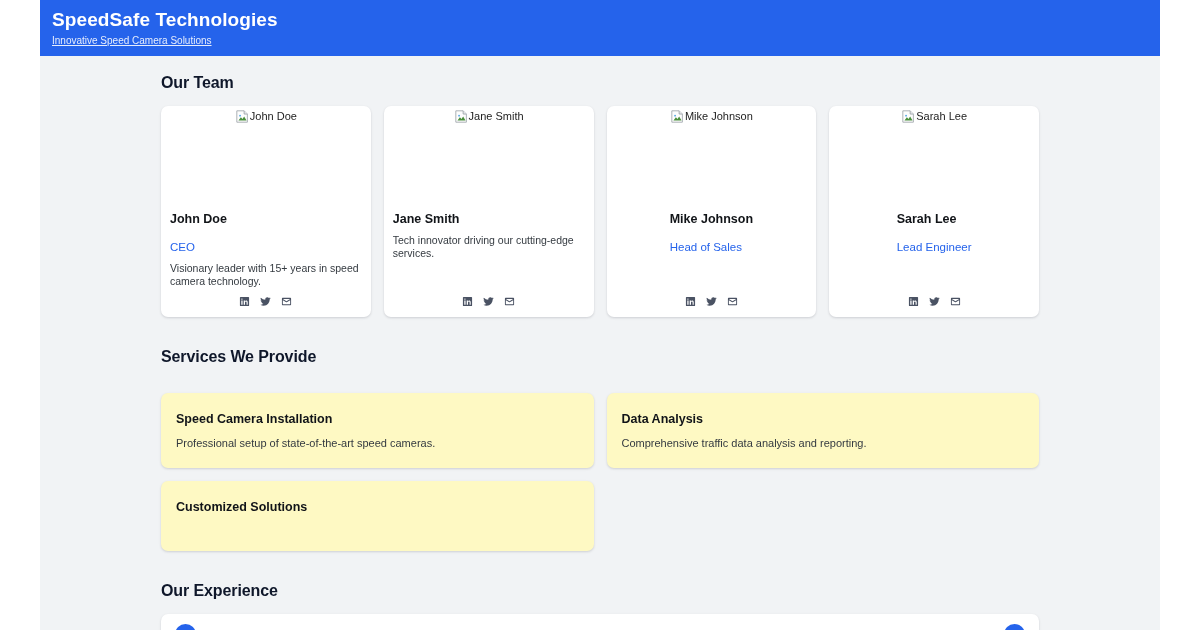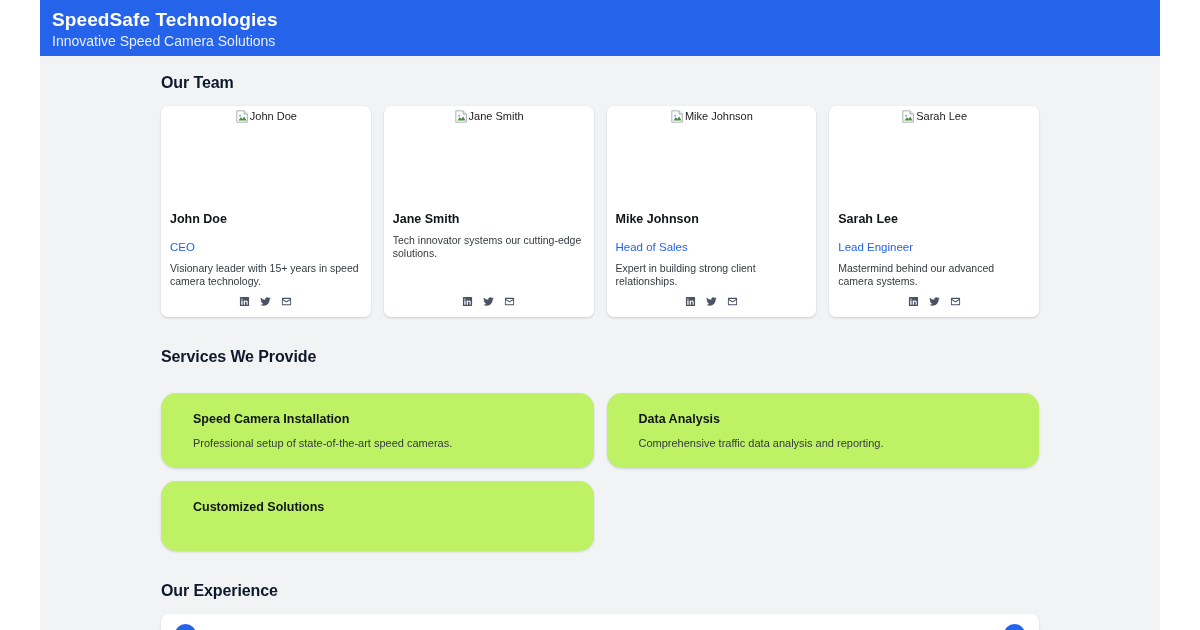--- a/index.html
+++ b/index.html
@@ -38,24 +38,25 @@
     color: #ffffff;
   }
   #site-title {
     font-size: 19px;
     font-weight: bold;
     letter-spacing: 0.1px;
     line-height: 24px;
     color: #ffffff;
   }
   #site-tagline {
-    font-size: 14px;
+    font-size: 10px;
     line-height: 16px;
     color: #e6edfd;
     margin-top: 1px;
+    text-decoration: underline;
   }
 
   
   #content {
     width: 878px;
     margin: 0 auto;
     padding-top: 18px;
   }
 
   .section-heading {
@@ -142,24 +143,24 @@
   .social-icon svg { display: block; width: 11px; height: 11px; fill: #4a5263; }
 
   
   #services-grid {
     display: grid;
     grid-template-columns: repeat(2, 1fr);
     gap: 13px 13px;
     margin-bottom: 31px;
   }
   .service-card {
-    background: #bef264;
-    border-radius: 15px;
+    background: #fef9c3;
+    border-radius: 7px;
     box-shadow: 0 1px 3px rgba(16,24,40,0.10), 0 1px 2px rgba(16,24,40,0.06);
-    padding: 18px 15px 17px 32px;
+    padding: 18px 15px 17px 15px;
     min-height: 70px;
   }
   .service-title {
     font-size: 12.5px;
     font-weight: bold;
     color: #111418;
     line-height: 16px;
   }
   .service-desc {
     font-size: 11px;
@@ -256,21 +257,21 @@
                 <path d="M1 1 h9 l4 4 v10 h-13 z" fill="#fdfdfd" stroke="#9aa0a6" stroke-width="1"></path>
                 <path d="M10 1 v4 h4" fill="#e8eaed" stroke="#9aa0a6" stroke-width="1"></path>
                 <path d="M3 13 l3-4 2 2 2-3 3 5 z" fill="#4a8f3c"></path>
                 <circle cx="5" cy="7" r="1.1" fill="#4fa3e3"></circle>
               </svg>
             </span>
             <span>Jane Smith</span>
           </div>
           <div class="team-body">
             <div class="member-name">Jane Smith</div>
-            <div class="member-bio">Tech innovator systems our cutting-edge solutions.</div>
+            <div class="member-bio">Tech innovator driving our cutting-edge services.</div>
             <div class="social-row">
               <a class="social-icon">
                 <svg viewBox="0 0 24 24">
                     <path d="M2 3.5A1.5 1.5 0 013.5 2h17A1.5 1.5 0 0122 3.5v17a1.5 1.5 0 01-1.5 1.5h-17A1.5 1.5 0 012 20.5v-17zM7.8 19V9.6H5V19h2.8zM6.4 8.4a1.6 1.6 0 100-3.2 1.6 1.6 0 000 3.2zM19 19v-5.4c0-2.6-1.4-3.8-3.3-3.8-1.5 0-2.2.8-2.6 1.4V9.6h-2.8V19h2.8v-5.2c0-.3 0-.6.1-.8.3-.6.8-1.2 1.7-1.2 1.2 0 1.7.9 1.7 2.3V19H19z"></path>
                   </svg>
               </a>
               <a class="social-icon">
                 <svg viewBox="0 0 24 24">
                     <path d="M23 4.9c-.8.4-1.7.6-2.6.8.9-.6 1.6-1.5 2-2.5-.9.5-1.9.9-2.9 1.1A4.6 4.6 0 0016 2.8c-2.5 0-4.6 2.1-4.6 4.6 0 .4 0 .7.1 1A13 13 0 012 3.6a4.6 4.6 0 001.4 6.1c-.7 0-1.4-.2-2-.5v.1c0 2.2 1.6 4 3.7 4.5-.4.1-.8.2-1.2.2-.3 0-.6 0-.9-.1.6 1.8 2.3 3.2 4.3 3.2A9.2 9.2 0 011 19.1a13 13 0 007 2c8.4 0 13-7 13-13v-.6c.9-.6 1.6-1.4 2.2-2.3z"></path>
                   </svg>
@@ -292,21 +293,20 @@
                 <path d="M10 1 v4 h4" fill="#e8eaed" stroke="#9aa0a6" stroke-width="1"></path>
                 <path d="M3 13 l3-4 2 2 2-3 3 5 z" fill="#4a8f3c"></path>
                 <circle cx="5" cy="7" r="1.1" fill="#4fa3e3"></circle>
               </svg>
             </span>
             <span>Mike Johnson</span>
           </div>
           <div class="team-body">
             <div class="member-name">Mike Johnson</div>
             <div class="member-role">Head of Sales</div>
-            <div class="member-bio">Expert in building strong client relationships.</div>
             <div class="social-row">
               <a class="social-icon">
                 <svg viewBox="0 0 24 24">
                     <path d="M2 3.5A1.5 1.5 0 013.5 2h17A1.5 1.5 0 0122 3.5v17a1.5 1.5 0 01-1.5 1.5h-17A1.5 1.5 0 012 20.5v-17zM7.8 19V9.6H5V19h2.8zM6.4 8.4a1.6 1.6 0 100-3.2 1.6 1.6 0 000 3.2zM19 19v-5.4c0-2.6-1.4-3.8-3.3-3.8-1.5 0-2.2.8-2.6 1.4V9.6h-2.8V19h2.8v-5.2c0-.3 0-.6.1-.8.3-.6.8-1.2 1.7-1.2 1.2 0 1.7.9 1.7 2.3V19H19z"></path>
                   </svg>
               </a>
               <a class="social-icon">
                 <svg viewBox="0 0 24 24">
                     <path d="M23 4.9c-.8.4-1.7.6-2.6.8.9-.6 1.6-1.5 2-2.5-.9.5-1.9.9-2.9 1.1A4.6 4.6 0 0016 2.8c-2.5 0-4.6 2.1-4.6 4.6 0 .4 0 .7.1 1A13 13 0 012 3.6a4.6 4.6 0 001.4 6.1c-.7 0-1.4-.2-2-.5v.1c0 2.2 1.6 4 3.7 4.5-.4.1-.8.2-1.2.2-.3 0-.6 0-.9-.1.6 1.8 2.3 3.2 4.3 3.2A9.2 9.2 0 011 19.1a13 13 0 007 2c8.4 0 13-7 13-13v-.6c.9-.6 1.6-1.4 2.2-2.3z"></path>
                   </svg>
@@ -328,21 +328,20 @@
                 <path d="M10 1 v4 h4" fill="#e8eaed" stroke="#9aa0a6" stroke-width="1"></path>
                 <path d="M3 13 l3-4 2 2 2-3 3 5 z" fill="#4a8f3c"></path>
                 <circle cx="5" cy="7" r="1.1" fill="#4fa3e3"></circle>
               </svg>
             </span>
             <span>Sarah Lee</span>
           </div>
           <div class="team-body">
             <div class="member-name">Sarah Lee</div>
             <div class="member-role">Lead Engineer</div>
-            <div class="member-bio">Mastermind behind our advanced camera systems.</div>
             <div class="social-row">
               <a class="social-icon">
                 <svg viewBox="0 0 24 24">
                     <path d="M2 3.5A1.5 1.5 0 013.5 2h17A1.5 1.5 0 0122 3.5v17a1.5 1.5 0 01-1.5 1.5h-17A1.5 1.5 0 012 20.5v-17zM7.8 19V9.6H5V19h2.8zM6.4 8.4a1.6 1.6 0 100-3.2 1.6 1.6 0 000 3.2zM19 19v-5.4c0-2.6-1.4-3.8-3.3-3.8-1.5 0-2.2.8-2.6 1.4V9.6h-2.8V19h2.8v-5.2c0-.3 0-.6.1-.8.3-.6.8-1.2 1.7-1.2 1.2 0 1.7.9 1.7 2.3V19H19z"></path>
                   </svg>
               </a>
               <a class="social-icon">
                 <svg viewBox="0 0 24 24">
                     <path d="M23 4.9c-.8.4-1.7.6-2.6.8.9-.6 1.6-1.5 2-2.5-.9.5-1.9.9-2.9 1.1A4.6 4.6 0 0016 2.8c-2.5 0-4.6 2.1-4.6 4.6 0 .4 0 .7.1 1A13 13 0 012 3.6a4.6 4.6 0 001.4 6.1c-.7 0-1.4-.2-2-.5v.1c0 2.2 1.6 4 3.7 4.5-.4.1-.8.2-1.2.2-.3 0-.6 0-.9-.1.6 1.8 2.3 3.2 4.3 3.2A9.2 9.2 0 011 19.1a13 13 0 007 2c8.4 0 13-7 13-13v-.6c.9-.6 1.6-1.4 2.2-2.3z"></path>
                   </svg>

